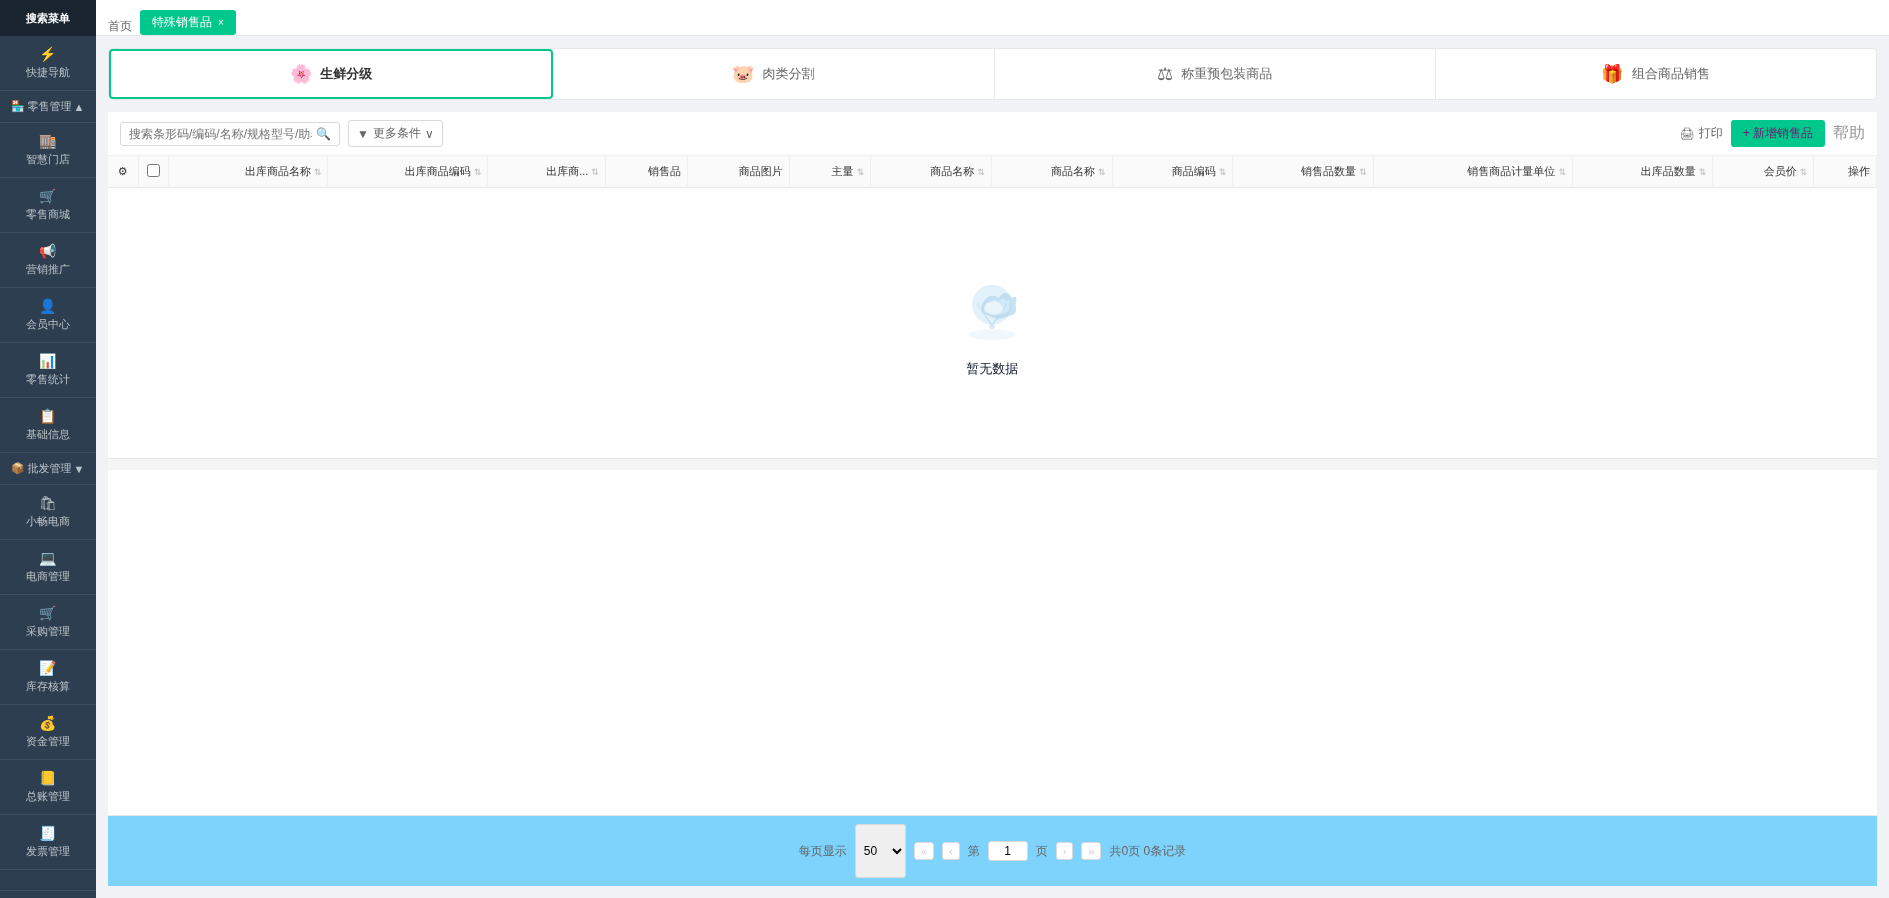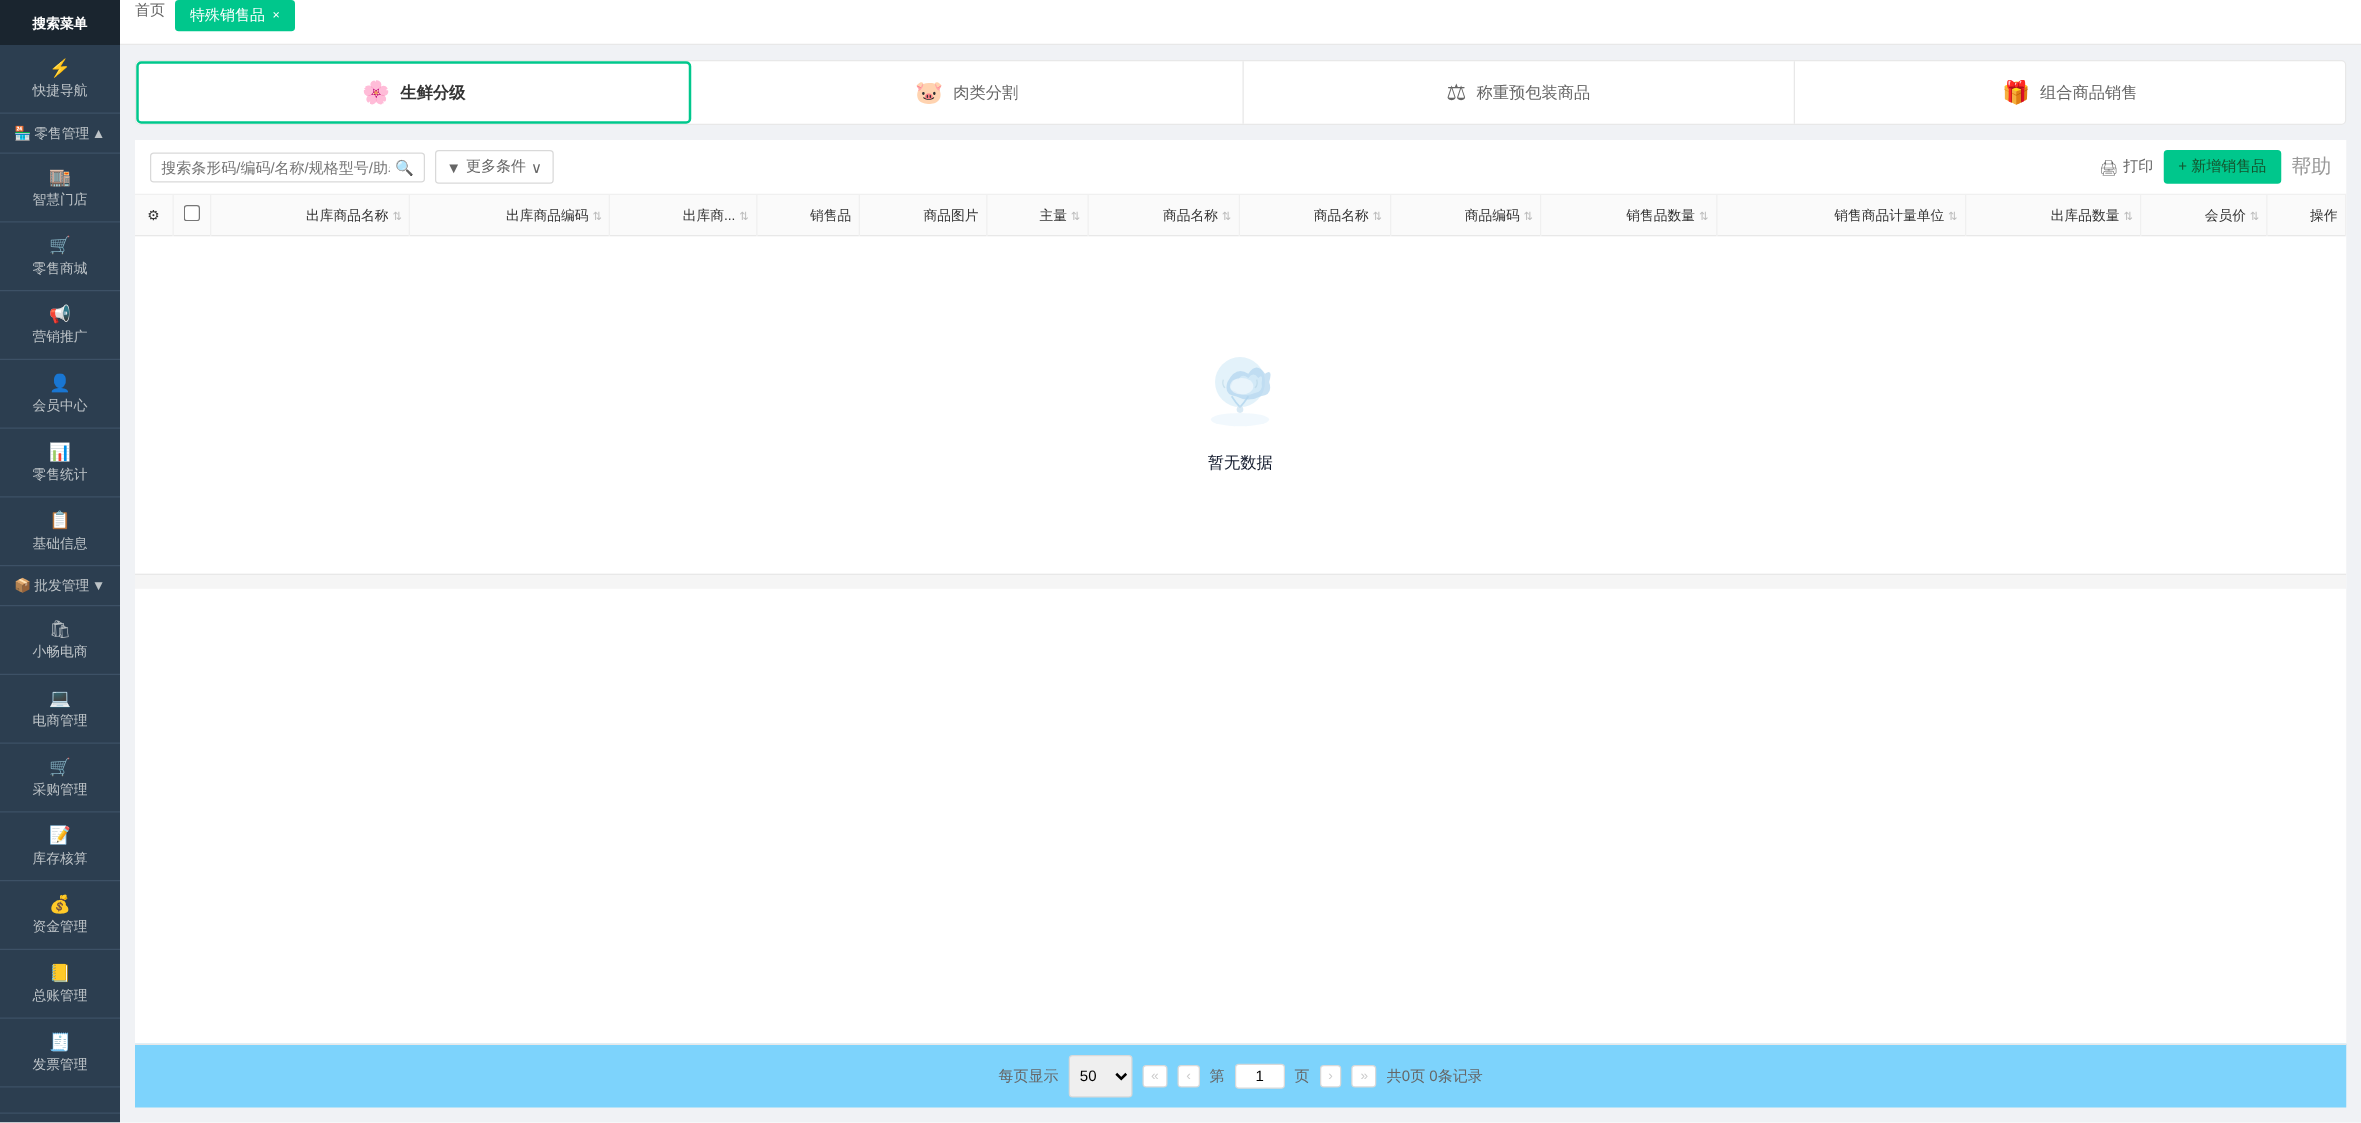--- a/index.html
+++ b/index.html
@@ -63,21 +63,21 @@
       overflow: hidden;
     }
 
     
     .topbar {
       background: #fff;
       border-bottom: 1px solid #e8e8e8;
       padding: 0 12px;
       height: 36px;
       display: flex;
-      align-items: flex-start;
+      align-items: flex-end;
       gap: 8px;
       flex-shrink: 0;
     }
     .topbar-home {
       color: #666;
       font-size: 12px;
       cursor: pointer;
     }
     .topbar-tab {
       background: #00c78c;
@@ -185,21 +185,21 @@
     .print-btn {
       display: flex;
       align-items: center;
       gap: 4px;
       color: #666;
       cursor: pointer;
       font-size: 12px;
     }
     .add-btn {
       background: #00c78c;
-      color: #14532d;
+      color: #701a75;
       padding: 5px 12px;
       border-radius: 3px;
       cursor: pointer;
       font-size: 12px;
       display: flex;
       align-items: center;
       gap: 4px;
     }
     .help-btn {
       color: #999;
@@ -260,21 +260,21 @@
       align-items: center;
       justify-content: center;
       gap: 8px;
       font-size: 12px;
       color: #666;
       flex-shrink: 0;
     }
     .page-size-select {
       border: 1px solid #d9d9d9;
       border-radius: 3px;
-      padding: 8px 4px;
+      padding: 18px 4px;
       font-size: 12px;
       cursor: pointer;
     }
     .page-btn {
       padding: 2px 6px;
       border: 1px solid #d9d9d9;
       border-radius: 3px;
       cursor: pointer;
       background: #fff;
       color: #666;

